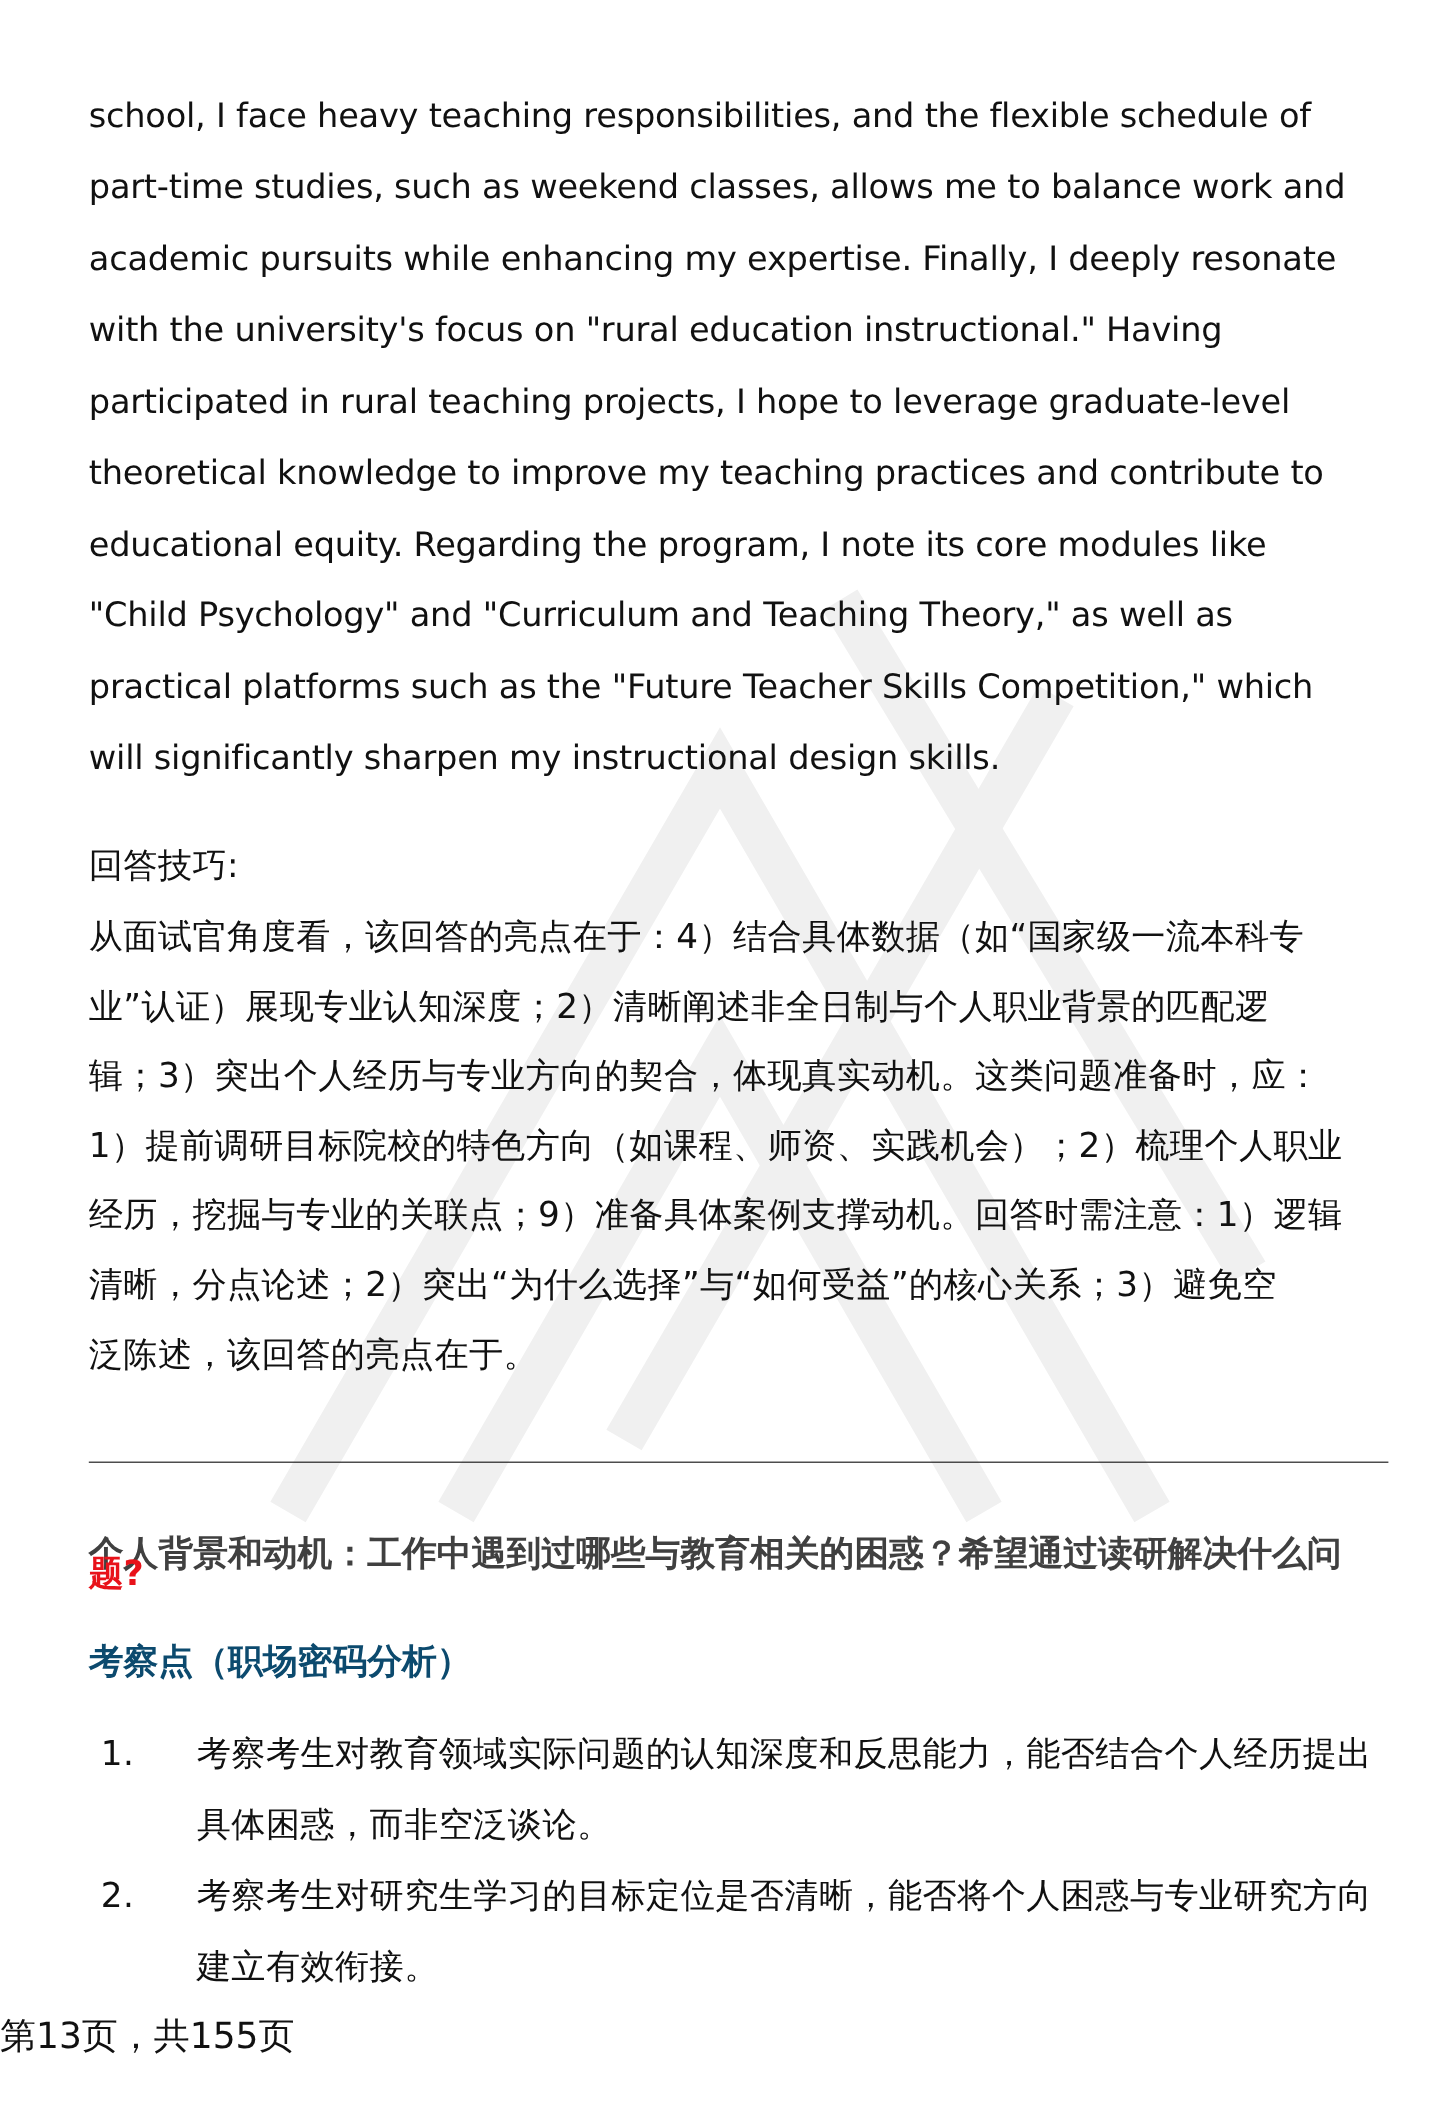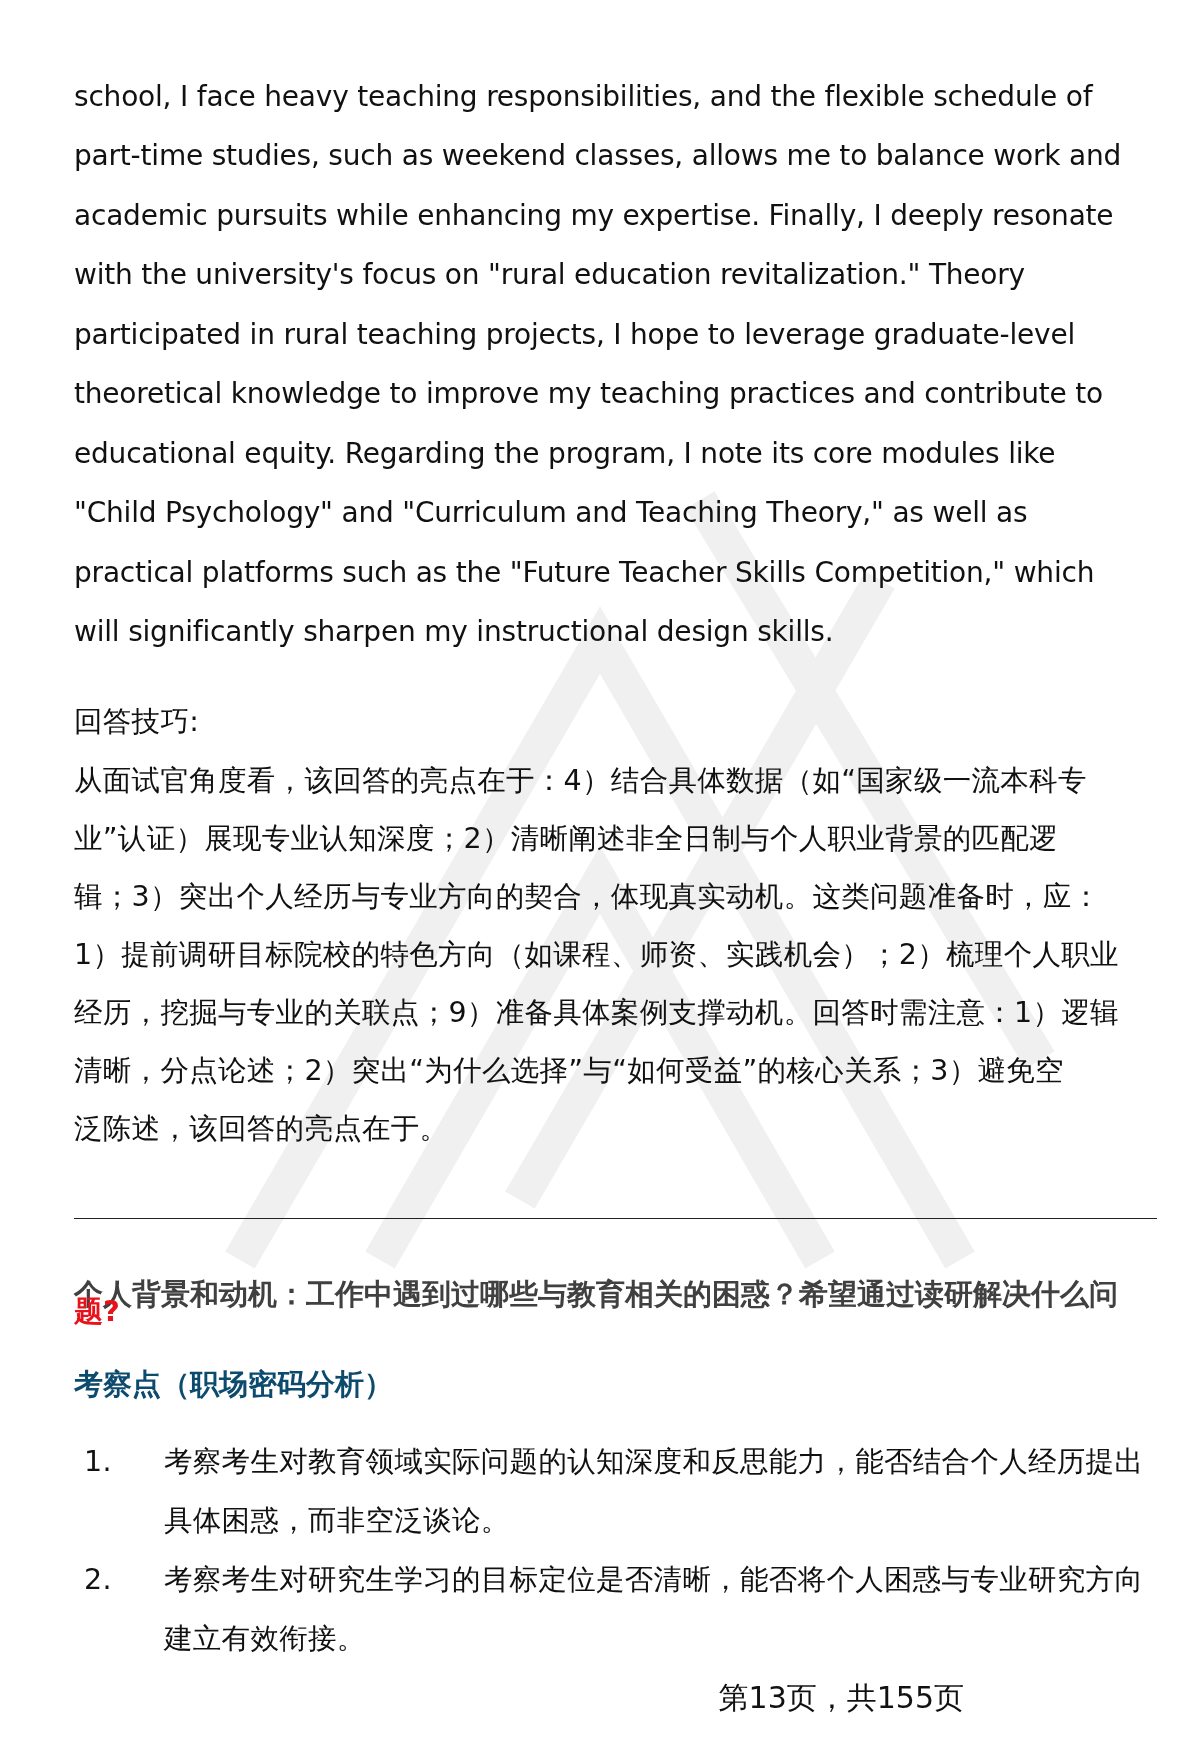--- a/index.html
+++ b/index.html
@@ -20,21 +20,21 @@
   .en { font-family: "DejaVu Sans", sans-serif; font-size: 28px; letter-spacing: -0.2px; }
   .zh { font-size: 28.5px; letter-spacing: 0.3px; }
   .divider {
     position: absolute; left: 74px; width: 1083px; top: 1218px; height: 0;
     border-top: 1.5px solid #222222;
   }
   .red { color: #e8121a; font-weight: bold; font-size: 29px; }
   .li-num { position: absolute; left: 84px; }
   .li-text { position: absolute; left: 128px; margin-left: 36px; }
   .footer {
-    position: absolute; left: 0; width: 964px; text-align: right; top: 1680px;
+    position: absolute; left: 0; width: 964px; text-align: left; top: 1680px;
     font-size: 30px; line-height: 36px;
   }
 </style>
 </head>
 <body>
 
 <svg class="watermark" viewBox="0 0 900 900">
   <g fill="none" stroke="#f0f0f0" stroke-width="34" stroke-linejoin="miter">
     <path d="M60 820 L420 200 L780 820"></path>
     <path d="M200 820 L420 440 L640 820"></path>
@@ -42,21 +42,21 @@
     <path d="M340 760 L700 140"></path>
   </g>
 </svg>
 
 <div class="content">
 
   <div>
     <div class="line en" style="top:79px">school, I face heavy teaching responsibilities, and the flexible schedule of</div>
     <div class="line en" style="top:138px">part-time studies, such as weekend classes, allows me to balance work and</div>
     <div class="line en" style="top:198px">academic pursuits while enhancing my expertise. Finally, I deeply resonate</div>
-    <div class="line en" style="top:257px">with the university's focus on "rural education revitalization." Theory</div>
+    <div class="line en" style="top:257px">with the university's focus on "rural education instructional." Having</div>
     <div class="line en" style="top:317px">participated in rural teaching projects, I hope to leverage graduate-level</div>
     <div class="line en" style="top:376px">theoretical knowledge to improve my teaching practices and contribute to</div>
     <div class="line en" style="top:436px">educational equity. Regarding the program, I note its core modules like</div>
     <div class="line en" style="top:495px">"Child Psychology" and "Curriculum and Teaching Theory," as well as</div>
     <div class="line en" style="top:555px">practical platforms such as the "Future Teacher Skills Competition," which</div>
     <div class="line en" style="top:614px">will significantly sharpen my instructional design skills.</div>
   </div>
 
   <div>
     <div class="line zh" style="top:704px">回答技巧:</div>

